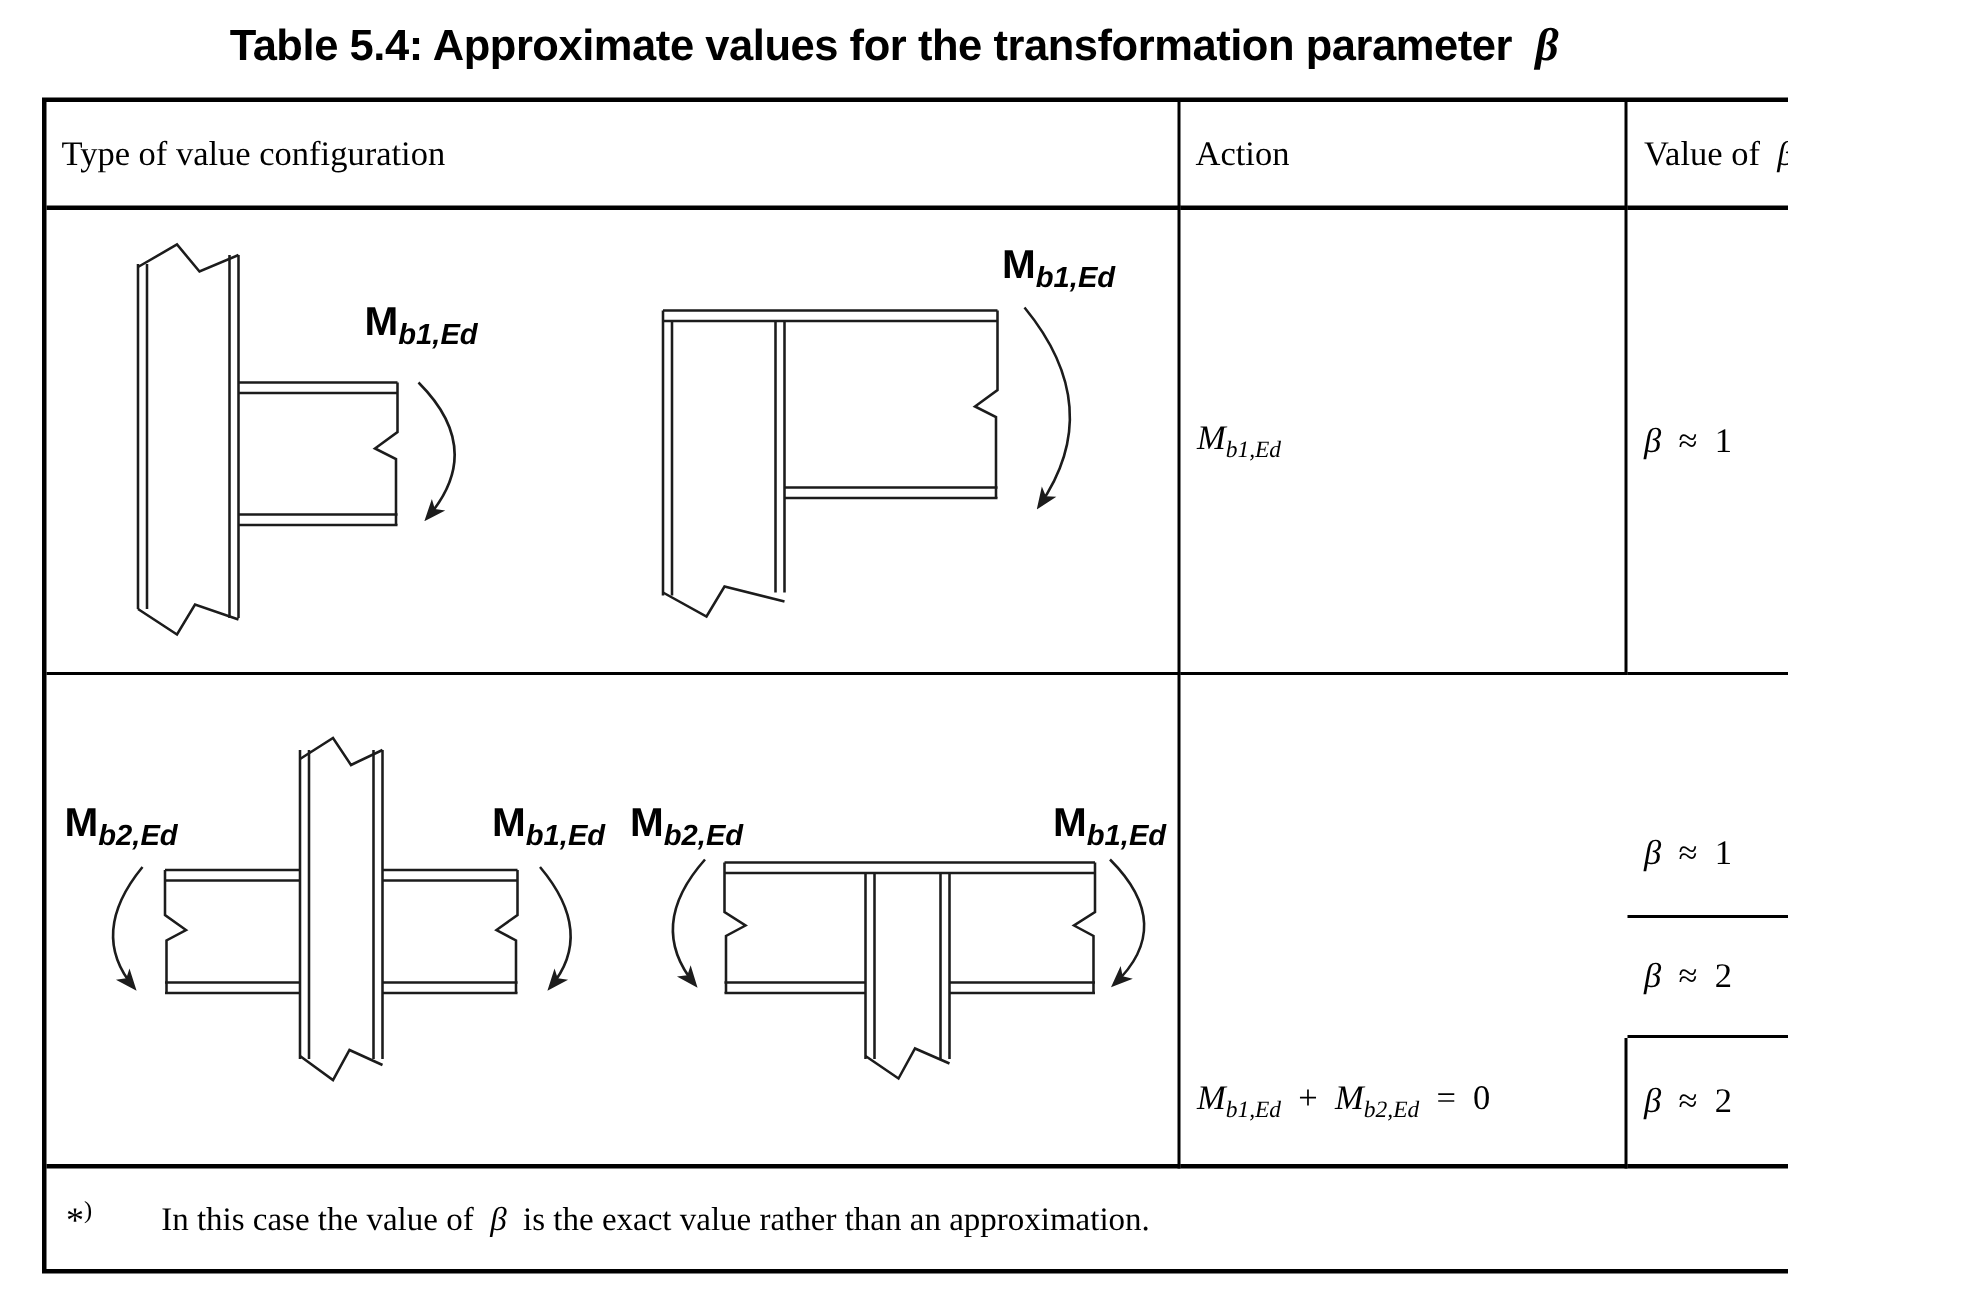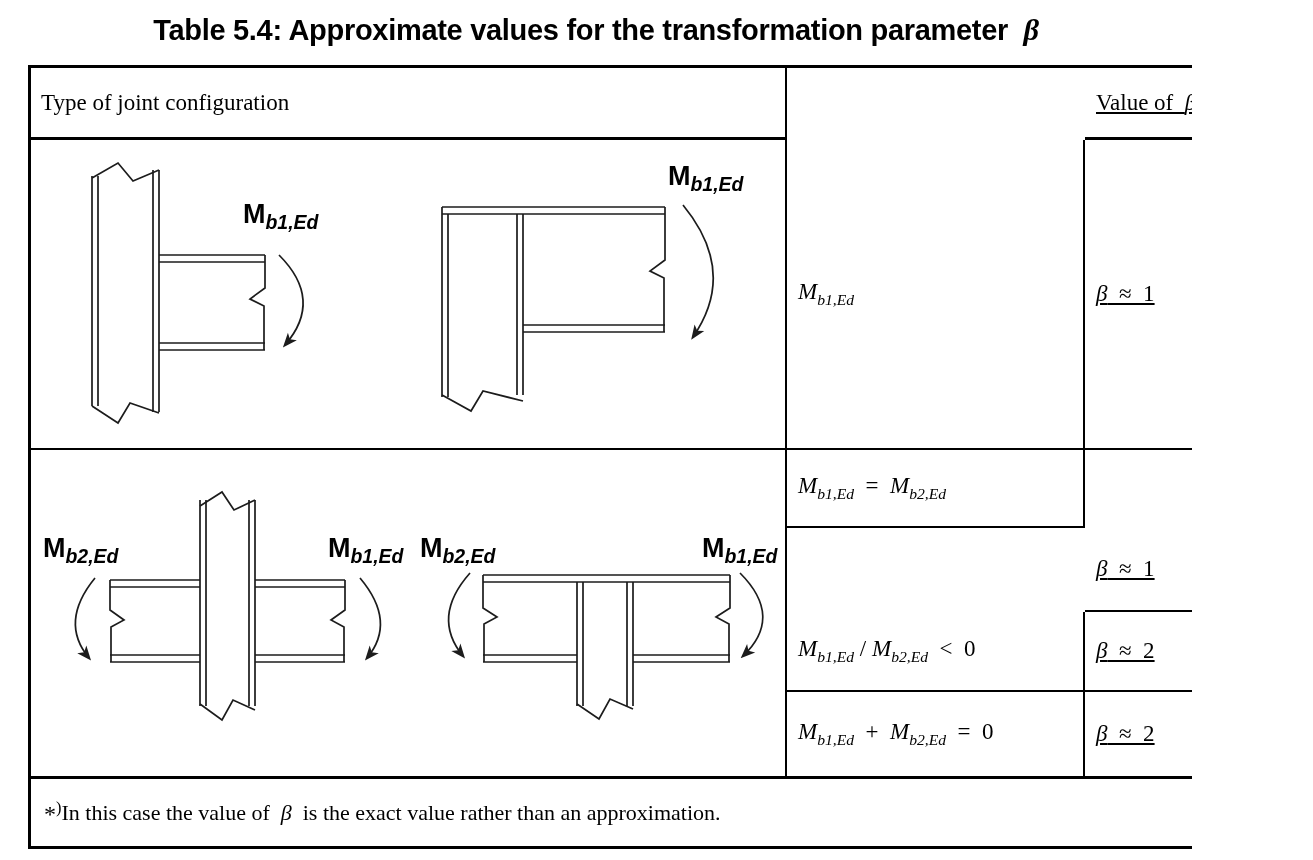--- a/index.html
+++ b/index.html
@@ -11,51 +11,54 @@
          letter-spacing:-0.3px;white-space:pre;}
   .title .var{font-family:"Liberation Serif",serif;font-style:italic;font-size:1.05em;}
 
   .tbl{position:absolute;left:28px;top:65px;width:1259px;height:778px;
        border:3px solid #000;background:#fff;display:grid;
        grid-template-columns:756px 298px 1fr;
        grid-template-rows:72px 310px 78px 84px 80px 87px 1fr;}
 
   .cell{box-sizing:border-box;position:relative;display:flex;align-items:center;
         border-right:2px solid #000;border-bottom:2px solid #000;overflow:visible;}
-  .cell.lastcol{border-right:none;text-decoration:underline;}
+  .cell.lastcol{border-right:none;}
   .cell.head{border-bottom-width:3px;}
   .cell.prefoot{border-bottom-width:3px;}
   .cell.foot{border:none;padding-left:13px;}
 
   .celltext{font-size:23px;padding-left:10px;white-space:pre;}
   .formula{font-size:23px;padding-left:11px;white-space:pre;}
   .formula .var,.ftext .var{font-style:italic;}
   sub{font-size:0.68em;font-style:italic;}
   sup{font-size:0.68em;}
   .fmark{font-size:24px;}
-  .ftext{font-size:22px;white-space:pre;}
+  .ftext{font-size:22px;margin-left:46px;white-space:pre;}
 
   .dlabel{position:absolute;font-family:"Liberation Sans",sans-serif;font-weight:bold;
           font-size:27px;line-height:1;white-space:pre;}
   .dlabel sub{font-size:0.72em;}
   .dlabel .var{font-style:normal;}
 
   svg.diag{position:absolute;left:0;top:0;display:block;}
 </style>
 </head>
 <body>
 
 <div id="stage">
 
   <div class="title">Table 5.4: Approximate values for the transformation parameter  <span class="var">β</span></div>
 
   <div class="tbl">
 
     <div class="cell head" style="grid-area:1/1">
-      <span class="celltext">Type of joint configuration</span>
+      <span class="celltext">Type of value configuration</span>
+    </div>
+    <div class="cell head" style="grid-area:1/2">
+      <span class="celltext">Action</span>
     </div>
     <div class="cell head lastcol" style="grid-area:1/3">
       <span class="formula">Value of  <span class="var">β</span></span>
     </div>
 
     <div class="cell" style="grid-area:2/1">
       <svg class="diag" width="754" height="308" viewBox="0 0 754 308">
         <defs>
           <marker id="ah1" viewBox="0 0 14 12" refX="11" refY="6" markerWidth="15" markerHeight="13" orient="auto" markerUnits="userSpaceOnUse">
             <path d="M0.5,0.5 L14,6 L0.5,11.5 L4,6 Z" fill="#1c1c1c" stroke="none"></path>
@@ -113,31 +116,25 @@
           <path d="M439,123 Q400,167 432,206" marker-end="url(#ah2)"></path>
           <path d="M709,123 Q753,167 712,206" marker-end="url(#ah2)"></path>
         </g>
       </svg>
       <div class="dlabel" style="left:12px;top:85px"><span class="var">M</span><sub>b2,Ed</sub></div>
       <div class="dlabel" style="left:297px;top:85px"><span class="var">M</span><sub>b1,Ed</sub></div>
       <div class="dlabel" style="left:389px;top:85px"><span class="var">M</span><sub>b2,Ed</sub></div>
       <div class="dlabel" style="left:671px;top:85px"><span class="var">M</span><sub>b1,Ed</sub></div>
     </div>
 
-    <div class="cell" style="grid-area:3/2">
-      <span class="formula"><span class="var">M</span><sub>b1,Ed</sub>  =  <span class="var">M</span><sub>b2,Ed</sub></span>
-    </div>
 
     <div class="cell lastcol" style="grid-area:4/3">
       <span class="formula"><span class="var">β</span>  ≈  1</span>
     </div>
 
-    <div class="cell" style="grid-area:5/2">
-      <span class="formula"><span class="var">M</span><sub>b1,Ed</sub> / <span class="var">M</span><sub>b2,Ed</sub>  &lt;  0</span>
-    </div>
     <div class="cell lastcol" style="grid-area:5/3">
       <span class="formula"><span class="var">β</span>  ≈  2</span>
     </div>
 
     <div class="cell prefoot" style="grid-area:6/2">
       <span class="formula"><span class="var">M</span><sub>b1,Ed</sub>  +  <span class="var">M</span><sub>b2,Ed</sub>  =  0</span>
     </div>
     <div class="cell prefoot lastcol" style="grid-area:6/3">
       <span class="formula"><span class="var">β</span>  ≈  2</span>
     </div>

